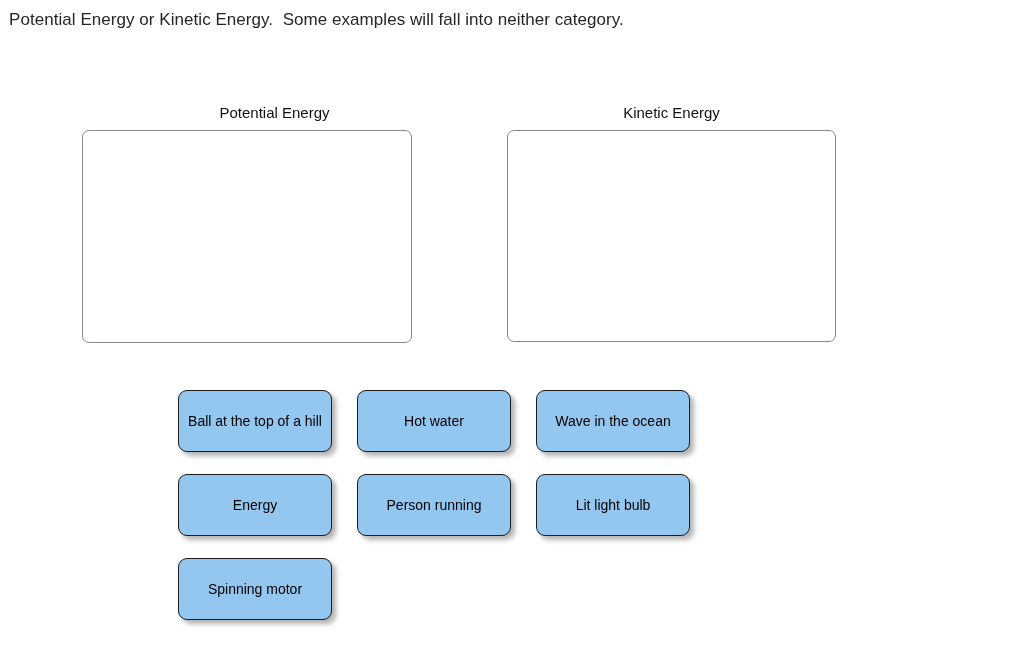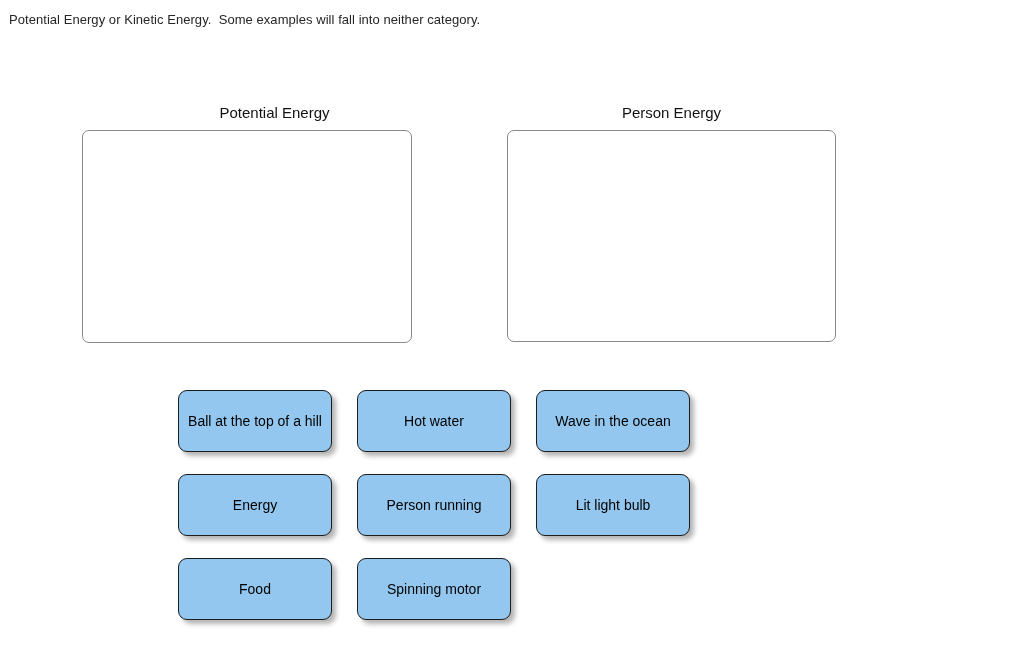--- a/index.html
+++ b/index.html
@@ -16,21 +16,21 @@
     font-family: "Liberation Sans", sans-serif;
     color: #1a1a1a;
     -webkit-font-smoothing: antialiased;
   }
 
   
   .instructions {
     position: absolute;
     left: 9px;
     top: 10px;
-    font-size: 13px;
+    font-size: 17px;
     line-height: 20px;
     color: #262626;
     white-space: pre;
     letter-spacing: 0.05px;
   }
 
   
   .category {
     position: absolute;
   }
@@ -108,21 +108,21 @@
 <body>
 
 <div class="instructions">Potential Energy or Kinetic Energy.  Some examples will fall into neither category.</div>
 
 <div class="category" id="category-potential">
   <div class="category-title">Potential Energy</div>
   <div class="dropzone"></div>
 </div>
 
 <div class="category" id="category-kinetic">
-  <div class="category-title">Person Energy</div>
+  <div class="category-title">Kinetic Energy</div>
   <div class="dropzone"></div>
 </div>
 
 <div class="tile-tray">
   <div class="tile">
     <span class="tile-label">Ball at the top of a hill</span>
   </div>
   <div class="tile">
     <span class="tile-label">Hot water</span>
   </div>
@@ -132,18 +132,15 @@
   <div class="tile">
     <span class="tile-label">Energy</span>
   </div>
   <div class="tile">
     <span class="tile-label">Person running</span>
   </div>
   <div class="tile">
     <span class="tile-label">Lit light bulb</span>
   </div>
   <div class="tile">
-    <span class="tile-label">Food</span>
-  </div>
-  <div class="tile">
     <span class="tile-label">Spinning motor</span>
   </div>
 </div>
 
 </body></html>

